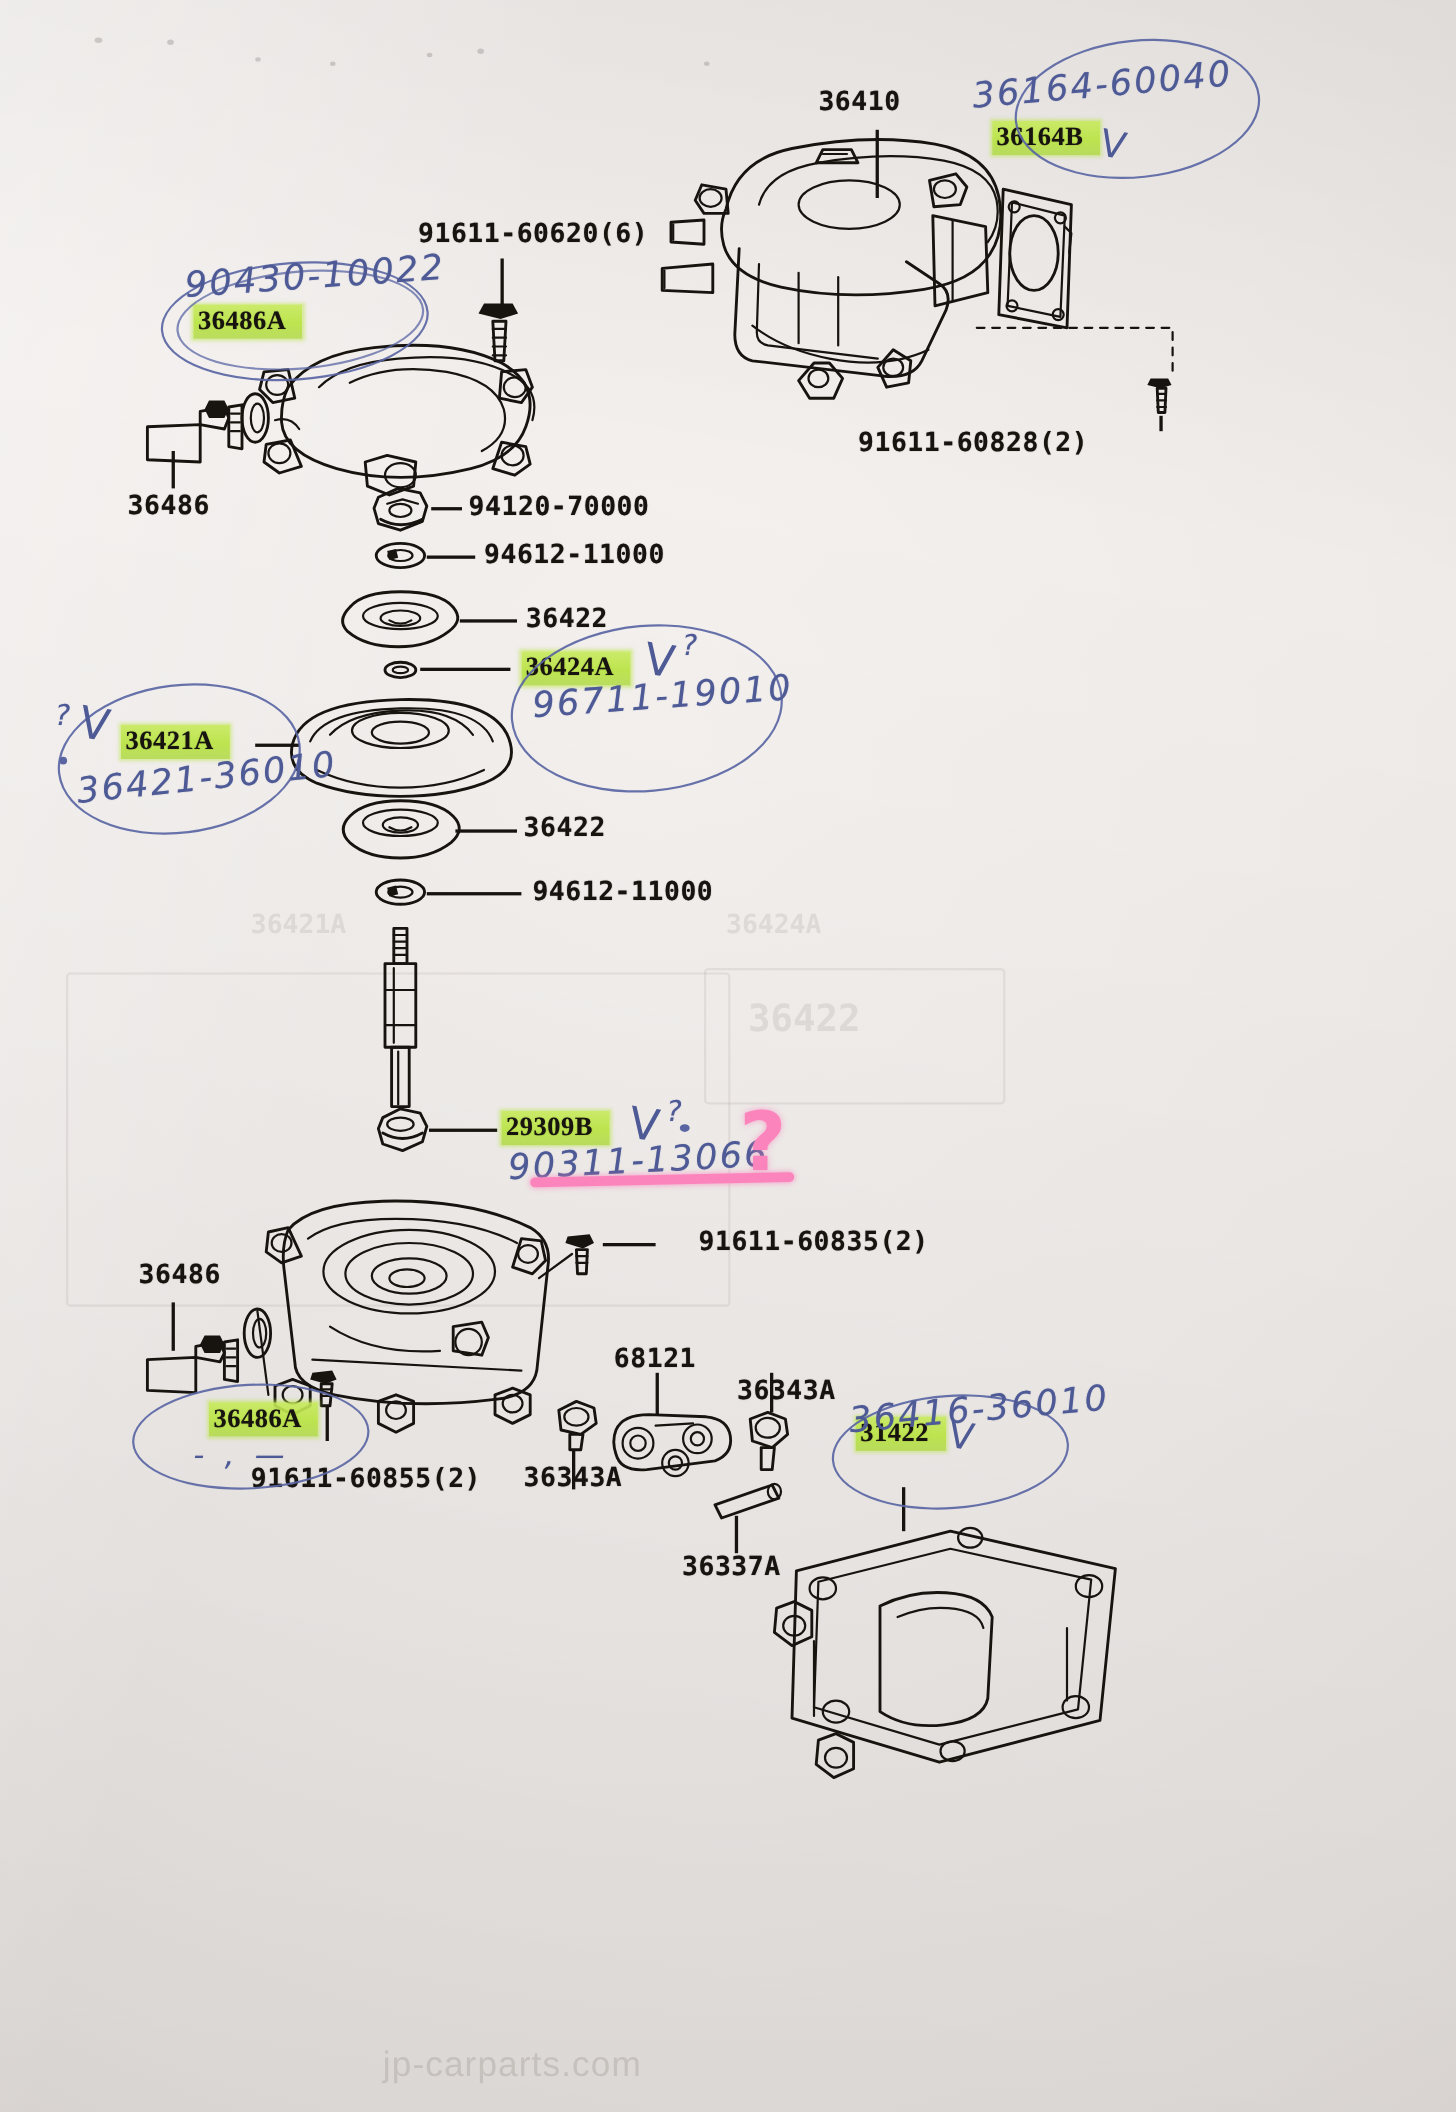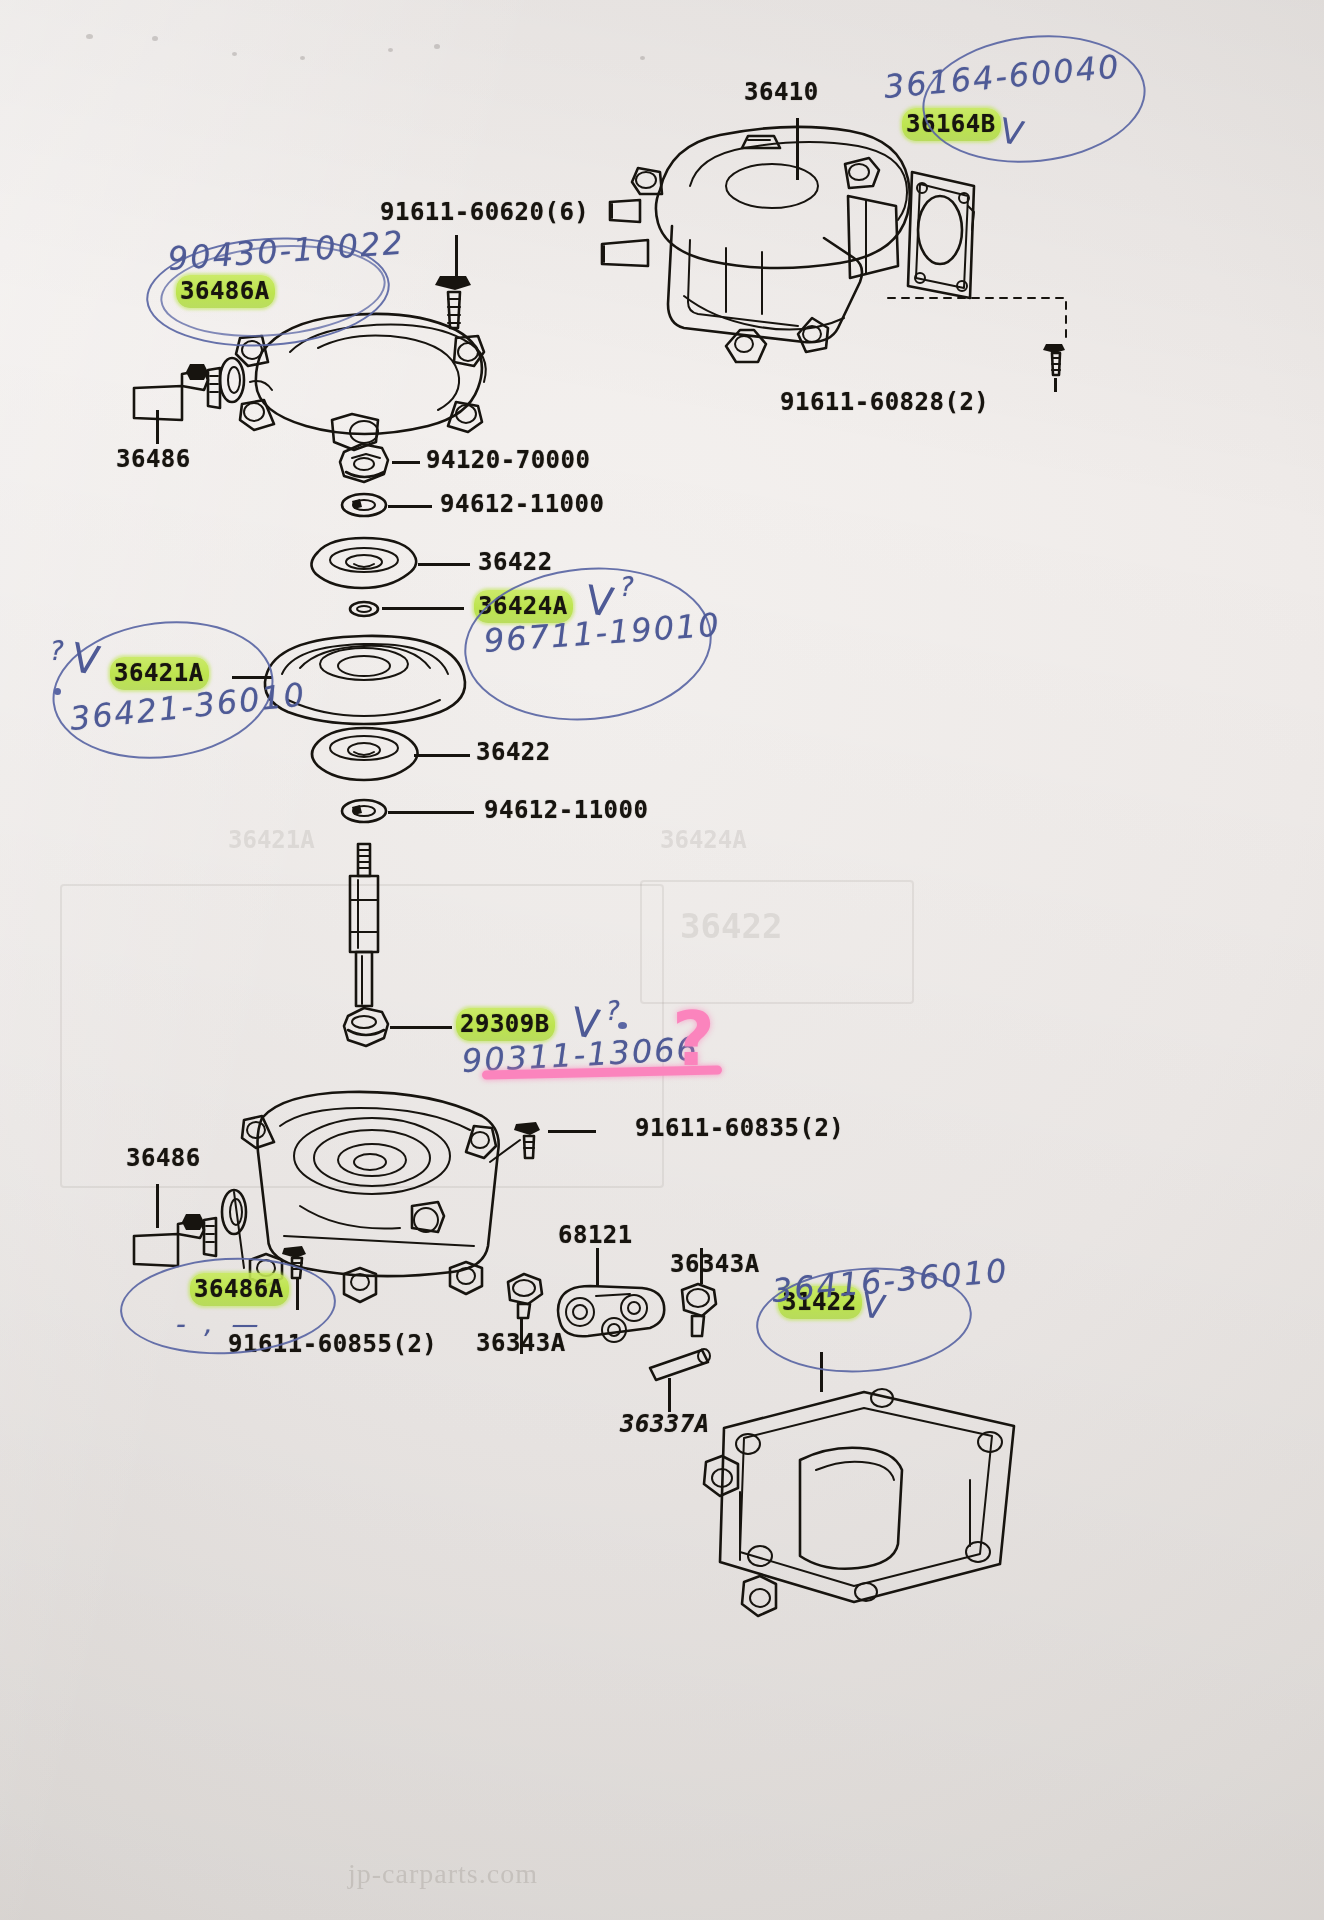--- a/index.html
+++ b/index.html
@@ -32,22 +32,23 @@
     color:#17140f;
     font-size:24px;
     letter-spacing:0.5px;
     white-space:nowrap;
     line-height:1;
     text-shadow:0 0 1px rgba(23,20,15,0.55);
   }
   .hl{ 
     background:linear-gradient(180deg, rgba(198,234,88,0.88) 0%, rgba(186,228,70,0.95) 55%, rgba(172,216,60,0.8) 100%);
     box-shadow:0 0 3px 2px rgba(190,230,80,0.55);
-    padding:2px 5px 3px 4px;
-    border-radius:14px;
+    padding:2px 15px 3px 4px;
+    border-radius:0;
+    font-family:Liberation Serif, serif;
   }
   
   .ln{position:absolute;background:#17140f;}
   .lnh{height:3px;}
   .lnv{width:3px;}
   
   .hw{
     position:absolute;
     font-family:"DejaVu Sans","Liberation Sans",sans-serif;
     color:#4e5a96;
@@ -91,23 +92,23 @@
     position:absolute;
     color:#fb84bd;
     font-family:"DejaVu Sans","Liberation Sans",sans-serif;
     font-size:74px;
     font-weight:bold;
     text-shadow:0 0 6px rgba(251,132,189,0.7);
   }
   
   .wm{
     position:absolute;
-    font-family:Liberation Serif, serif;
+    font-family:Liberation Sans, sans-serif;
     color:rgba(140,132,125,0.28);
-    font-size:28px;
+    font-size:32px;
     letter-spacing:1px;
     white-space:nowrap;
     text-align:center;
   }
   .ghost{
     position:absolute;
     font-family:"DejaVu Sans Mono","Liberation Mono",monospace;
     font-weight:bold;
     color:rgba(150,145,138,0.20);
     font-size:24px;
@@ -459,21 +460,21 @@
   <div class="plabel" style="left:476px;top:740px;">36422</div>
   <div class="plabel" style="left:484px;top:798px;">94612-11000</div>
   <div class="plabel" style="left:456px;top:1012px;"><span class="hl">29309B</span></div>
   <div class="plabel" style="left:635px;top:1116px;">91611-60835(2)</div>
   <div class="plabel" style="left:126px;top:1146px;">36486</div>
   <div class="plabel" style="left:190px;top:1277px;"><span class="hl">36486A</span></div>
   <div class="plabel" style="left:228px;top:1332px;">91611-60855(2)</div>
   <div class="plabel" style="left:558px;top:1223px;">68121</div>
   <div class="plabel" style="left:670px;top:1252px;">36343A</div>
   <div class="plabel" style="left:476px;top:1331px;">36343A</div>
-  <div class="plabel" style="left:620px;top:1412px;font-style:italic;">36337A</div>
+  <div class="plabel" style="left:620px;top:1412px;">36337A</div>
   <div class="plabel" style="left:778px;top:1290px;"><span class="hl">31422</span></div>
 </div>
 
 <div class="layer">
 
   <div class="ell" style="left:922px;top:36px;width:220px;height:122px;transform:rotate(-6deg);"></div>
   <div class="hw" style="left:884px;top:68px;transform:rotate(-5deg);">36164-60040</div>
   <div class="chk" style="left:1000px;top:112px;transform:rotate(12deg);font-size:34px;">V</div>
 
   <div class="ell" style="left:146px;top:238px;width:240px;height:104px;transform:rotate(-4deg);"></div>

